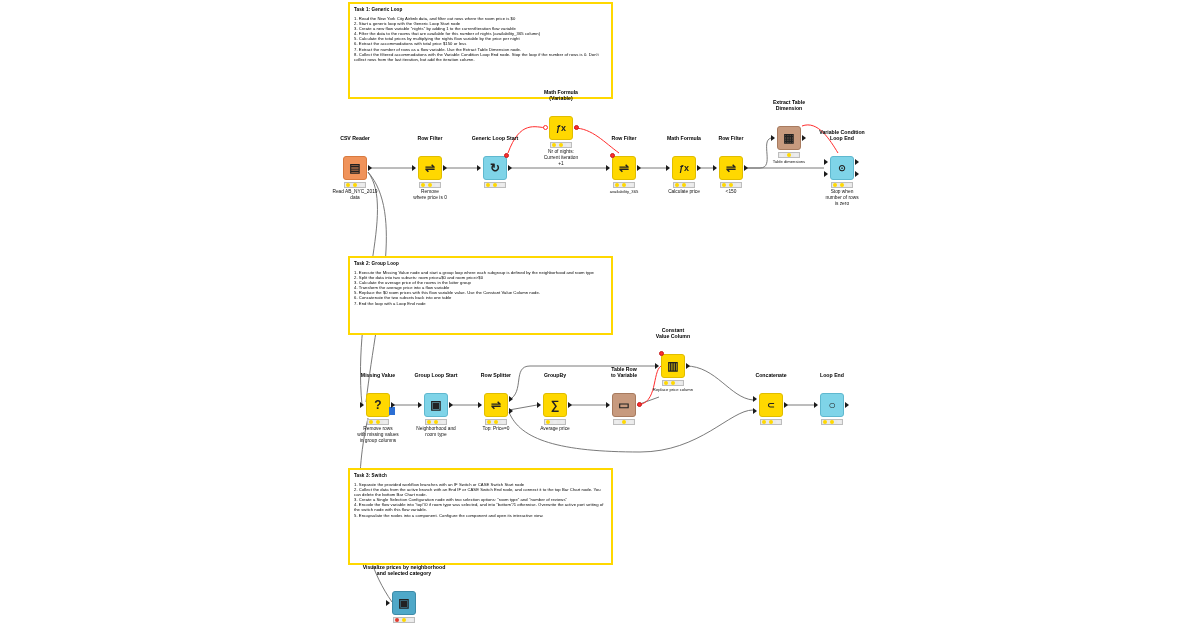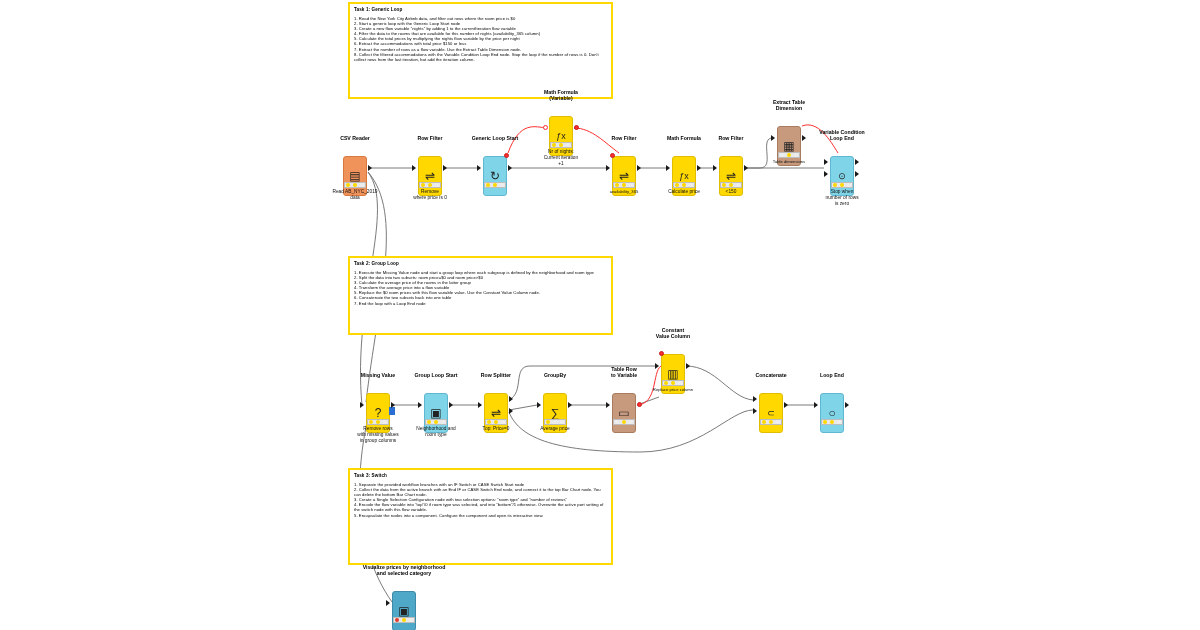--- a/index.html
+++ b/index.html
@@ -9,23 +9,23 @@
 
   
   .annot{position:absolute;border:2px solid #FFD800;background:#ffffff;
          box-sizing:border-box;padding:3px 4px;}
   .annot .atitle{font-size:4.6px;font-weight:bold;line-height:6px;margin-bottom:3px;
                  letter-spacing:.1px;}
   .annot .aline{font-size:4.2px;line-height:5.1px;letter-spacing:.05px;white-space:nowrap;}
 
   
   .node{position:absolute;width:0;height:0;}
-  .nbox{position:absolute;left:-12px;top:-12px;width:24px;height:40px;border-radius:3px;
+  .nbox{position:absolute;left:-12px;top:-12px;width:24px;height:24px;border-radius:3px;
         box-sizing:border-box;display:flex;align-items:center;justify-content:center;
-        font-size:11px;font-weight:normal;color:#222;overflow:hidden;}
+        font-size:11px;font-weight:bold;color:#222;overflow:hidden;}
   .nbox.src{background:#F0935A;border:1px solid #d87a3f;}
   .nbox.manip{background:#FFD800;border:1px solid #e0bd00;}
   .nbox.loop{background:#7FD4E8;border:1px solid #5fb8cf;}
   .nbox.other{background:#C79A7E;border:1px solid #a87b5f;}
   .nbox.view{background:#4FA8C8;border:1px solid #3d8ba8;}
 
   .ntitle{position:absolute;left:-60px;top:-33px;width:120px;text-align:center;
           font-size:5.2px;font-weight:bold;line-height:6px;}
   .ntitle.two{top:-39px;}
   .nsub{position:absolute;left:-60px;top:21px;width:120px;text-align:center;

